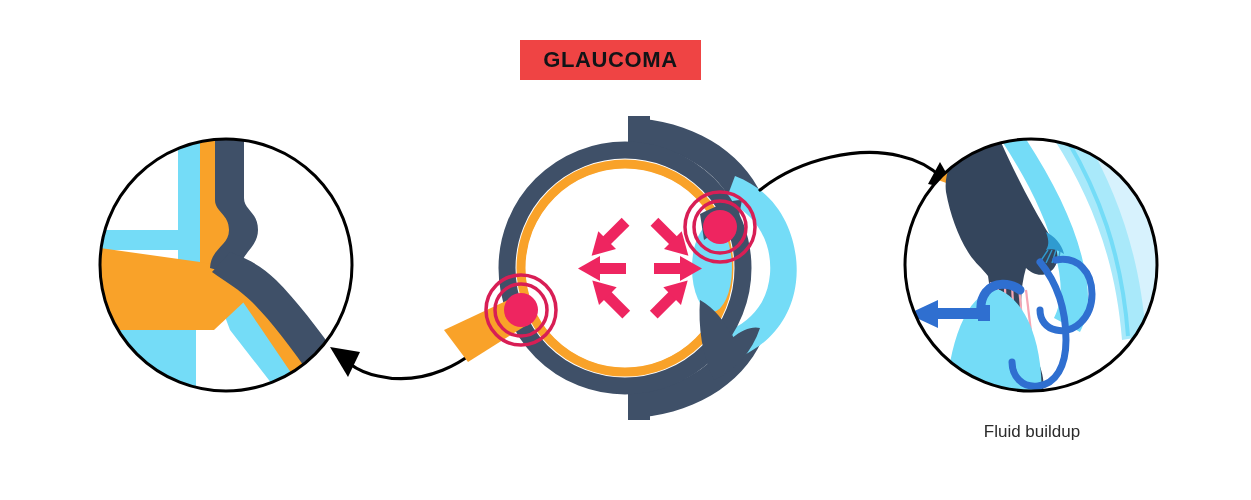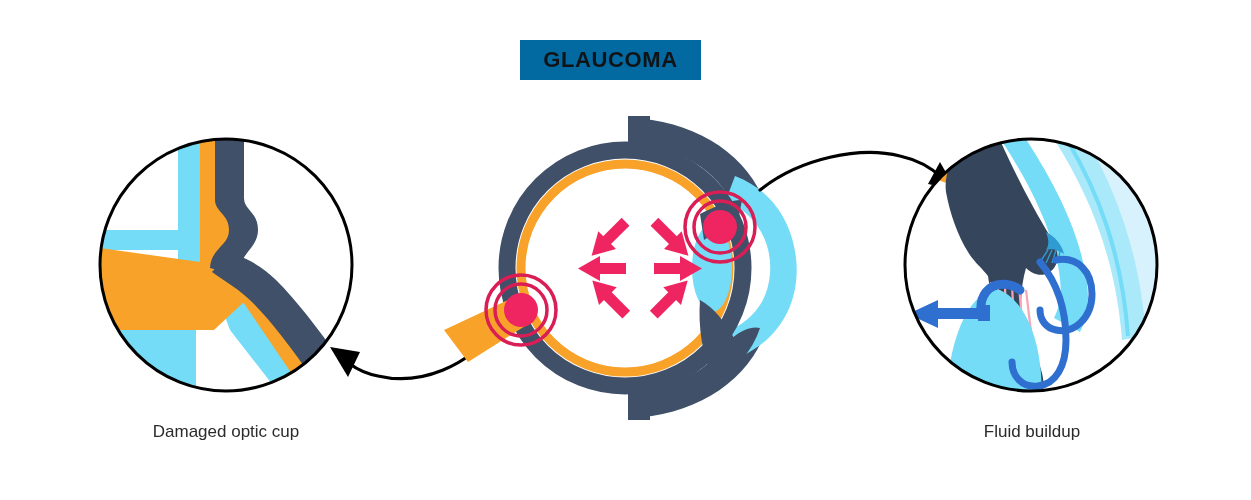--- a/index.html
+++ b/index.html
@@ -26,21 +26,21 @@
     width: 1251px;
     height: 500px;
     display: block;
   }
   .title-banner {
     position: absolute;
     left: 520px;
     top: 40px;
     width: 181px;
     height: 40px;
-    background: #0369a1;
+    background: #ef4444;
     display: flex;
     align-items: center;
     justify-content: center;
   }
   .title-text {
     font-family: "Liberation Sans", sans-serif;
     font-size: 22px;
     font-weight: bold;
     letter-spacing: 0.6px;
     color: #111417;
@@ -269,16 +269,15 @@
 
       <circle cx="1031" cy="265" r="126" fill="none" stroke="#000000" stroke-width="3"></circle>
     </g>
 
   </svg>
 
   <div class="title-banner">
     <span class="title-text">GLAUCOMA</span>
   </div>
 
-  <div class="caption caption-left">Damaged optic cup</div>
   <div class="caption caption-right">Fluid buildup</div>
 
 </div>
 
 </body></html>

